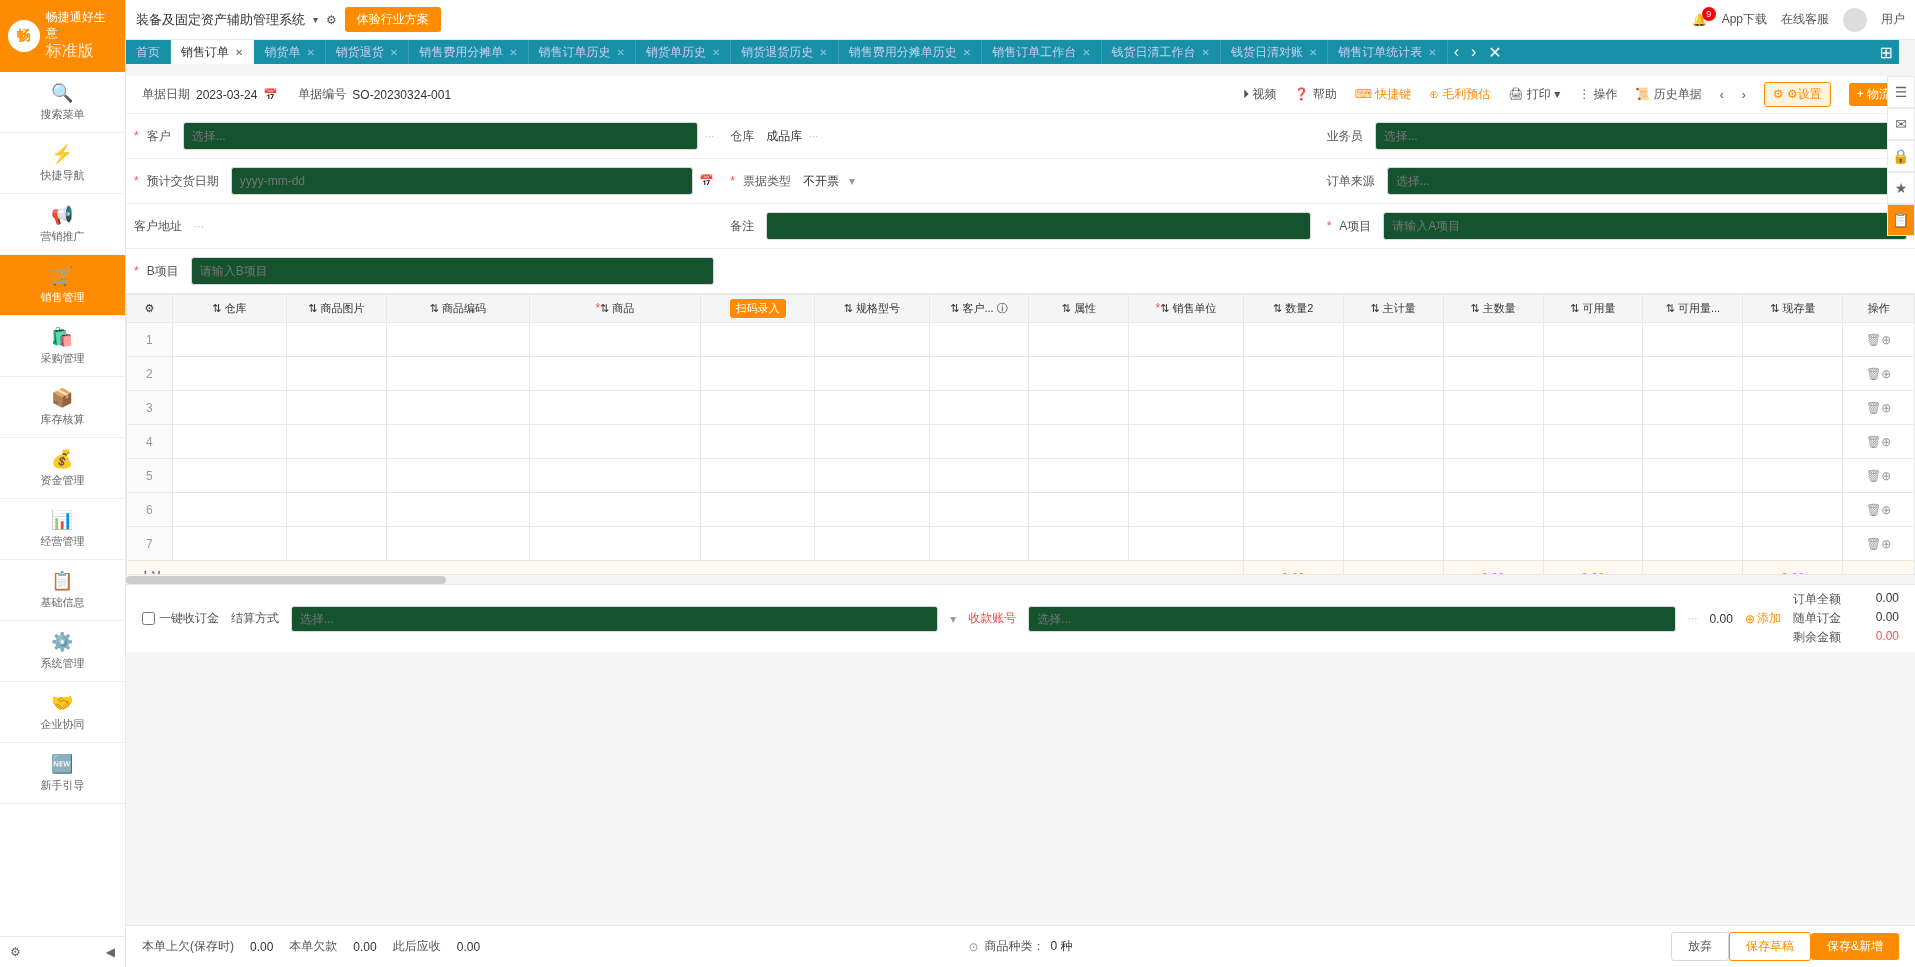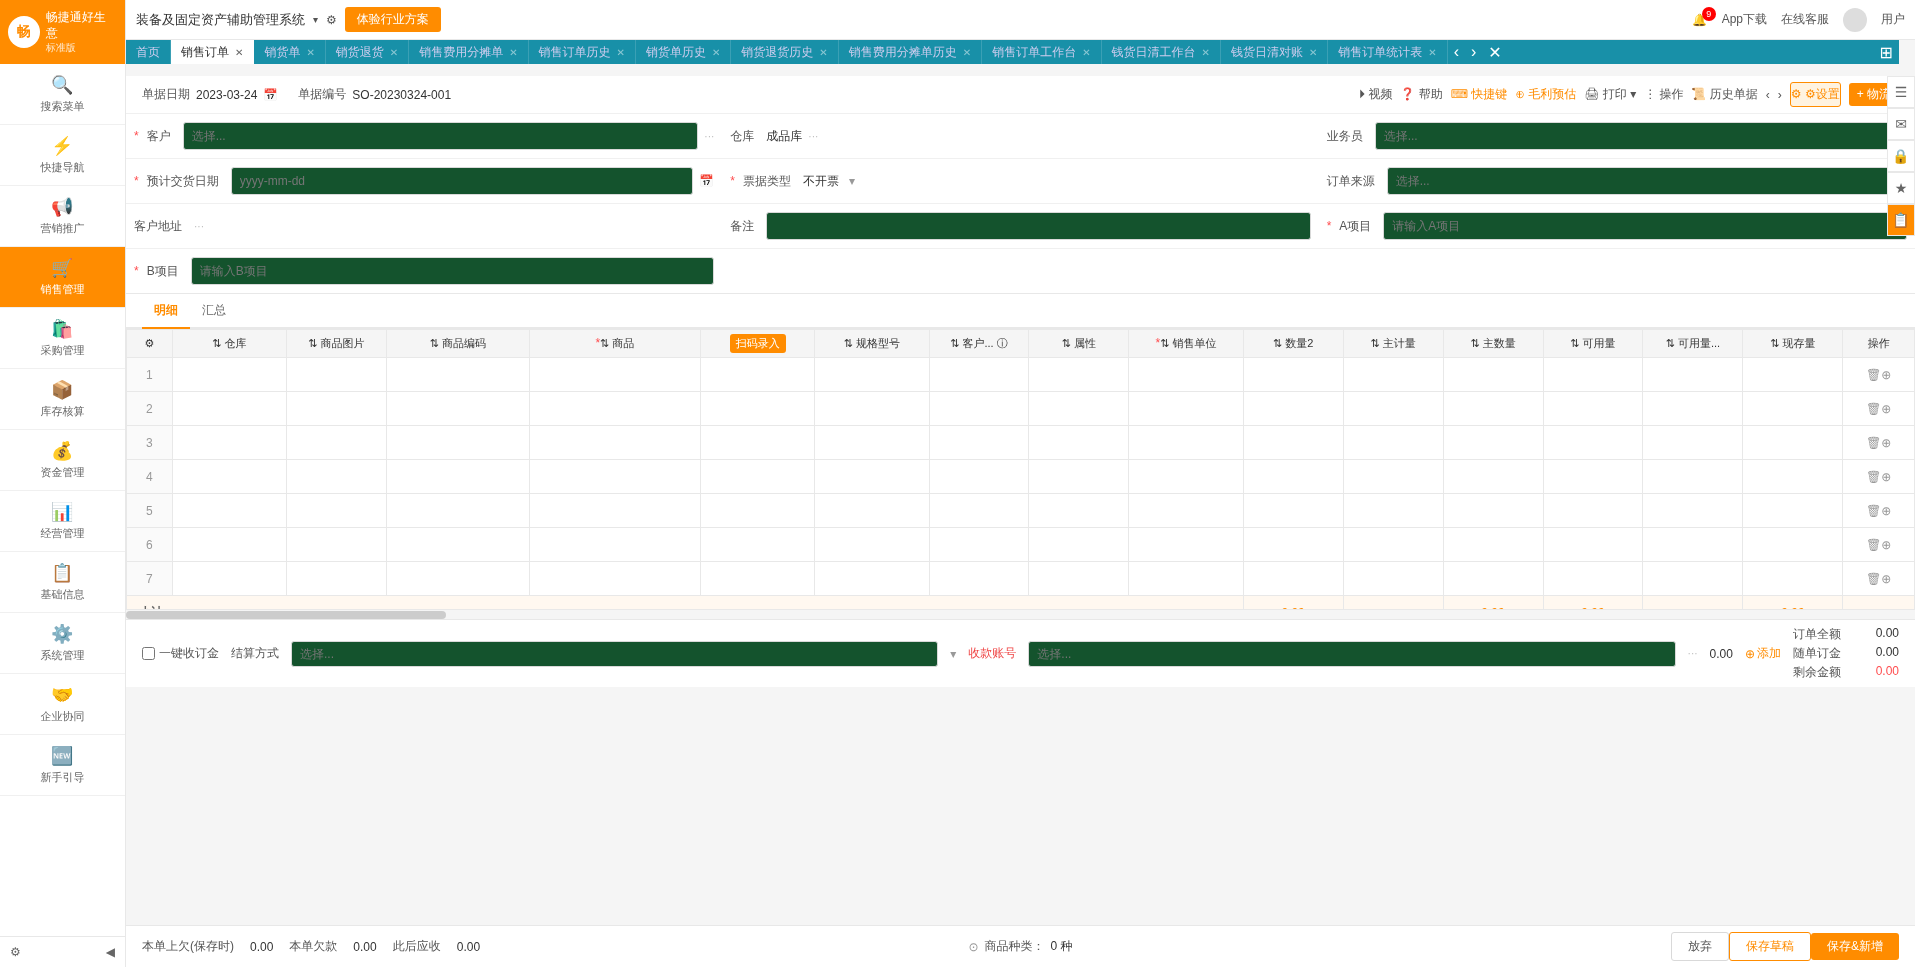--- a/index.html
+++ b/index.html
@@ -176,21 +176,21 @@
     .add-link { color: #ff8c00; cursor: pointer; display: flex; align-items: center; gap: 2px; }
   </style>
 </head>
 <body>
 
 <div class="sidebar">
   <div class="sidebar-logo">
     <div class="sidebar-logo-icon">畅</div>
     <div class="sidebar-logo-text">
       <div>畅捷通好生意</div>
-      <div style="font-size:10px;opacity:0.8;font-family:Liberation Serif, serif;">标准版</div>
+      <div style="font-size:16px;opacity:0.8;font-family:Liberation Serif, serif;">标准版</div>
     </div>
   </div>
   <div class="sidebar-menu">
     <div class="sidebar-item">
       <span class="icon">🔍</span>
       <span class="label">搜索菜单</span>
     </div>
     <div class="sidebar-item">
       <span class="icon">⚡</span>
       <span class="label">快捷导航</span>
@@ -324,31 +324,31 @@
   <div class="order-info-bar">
     <div class="info-item">
       <span style="color:#555;">单据日期</span>
       <span style="color:#333;">2023-03-24</span>
       <span class="calendar-icon">📅</span>
     </div>
     <div class="info-item">
       <span style="color:#555;">单据编号</span>
       <span style="color:#333;">SO-20230324-001</span>
     </div>
-    <div style="margin-left:auto;display:flex;align-items:center;gap:8px;">
+    <div style="margin-left:auto;display:flex;align-items:center;gap:18px;">
       <span style="color:#555;cursor:pointer;">⏵ <span>视频</span></span>
       <span style="color:#555;cursor:pointer;">❓ <span>帮助</span></span>
       <span style="color:#ff8c00;cursor:pointer;">⌨ <span>快捷键</span></span>
       <span style="color:#ff8c00;cursor:pointer;">⊕ <span>毛利预估</span></span>
       <span style="color:#555;cursor:pointer;">🖨 <span>打印</span> ▾</span>
       <span style="color:#555;cursor:pointer;">⋮ <span>操作</span></span>
       <span style="color:#555;cursor:pointer;">📜 <span>历史单据</span></span>
       <span style="color:#555;cursor:pointer;">‹</span>
       <span style="color:#555;cursor:pointer;">›</span>
-      <div style="background:#fff3e0;border:1px solid #ff8c00;color:#ff8c00;padding:3px 0;border-radius:3px;cursor:pointer;">⚙ <span>⚙</span>设置</div>
+      <div style="background:#fff3e0;border:1px solid #ff8c00;color:#ff8c00;padding:3px 8px;border-radius:3px;cursor:pointer;">⚙ <span>⚙</span>设置</div>
       <div style="background:#ff8c00;color:#fff;padding:3px 8px;border-radius:3px;cursor:pointer;">+ 物流</div>
     </div>
   </div>
 
   <div style="display:grid;grid-template-columns:1fr 1fr 1fr;background:#fff;border-bottom:1px solid #f0f0f0;padding:4px 0;">
     <div class="form-cell">
       <span style="color:#ff4d4f;margin-right:2px;">*</span>
       <span style="color:#555;margin-right:6px;">客户</span>
       <input class="form-input-field" style="color: rgb(187, 187, 187);" placeholder="选择...">
       <span class="ellipsis-btn">···</span>
@@ -402,24 +402,20 @@
   </div>
 
   <div style="display:grid;grid-template-columns:1fr 2fr;background:#fff;border-bottom:1px solid #e8e8e8;padding:4px 0;">
     <div class="form-cell">
       <span style="color:#ff4d4f;">*</span>
       <span style="color:#555;margin-right:6px;margin-left:2px;">B项目</span>
       <input class="form-input-field" style="color: rgb(187, 187, 187); flex: 1 1 0%;" placeholder="请输入B项目">
     </div>
   </div>
 
-  <div class="content-tabs">
-    <div class="content-tab active">明细</div>
-    <div class="content-tab">汇总</div>
-  </div>
 
   <div class="table-wrapper" style="height:280px;overflow:auto;">
     <table>
       <thead>
         <tr>
           <th style="width:32px;">⚙</th>
           <th style="width:80px;">⇅ 仓库</th>
           <th style="width:70px;">⇅ 商品图片</th>
           <th style="width:100px;">⇅ 商品编码</th>
           <th style="width:120px;"><span style="color:#ff4d4f;">*</span>⇅ 商品</th>

